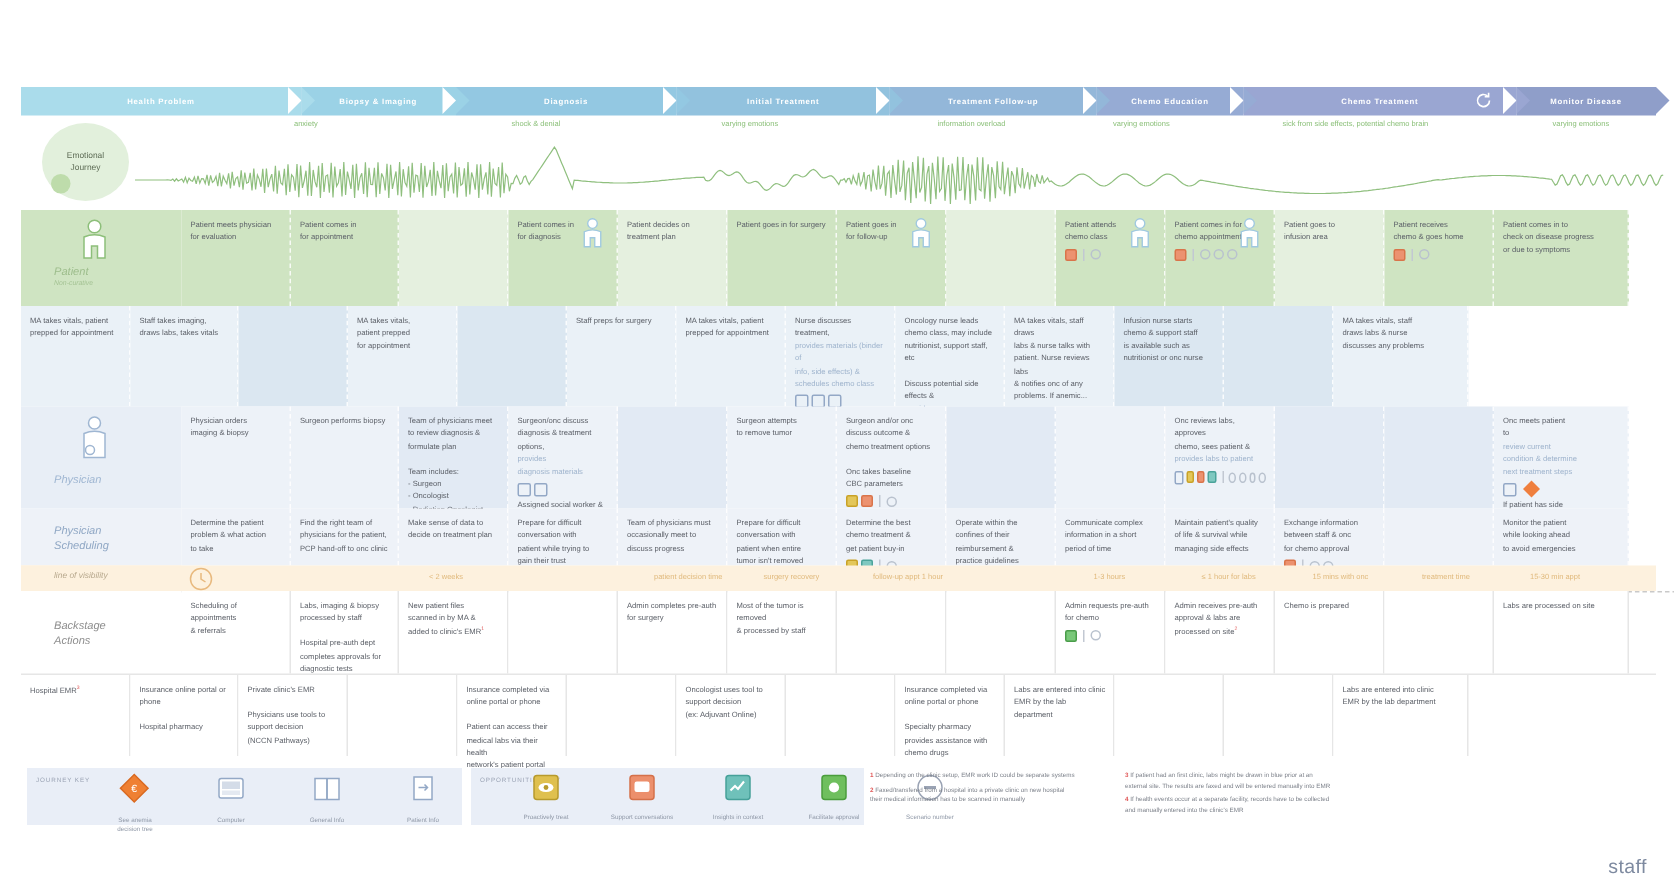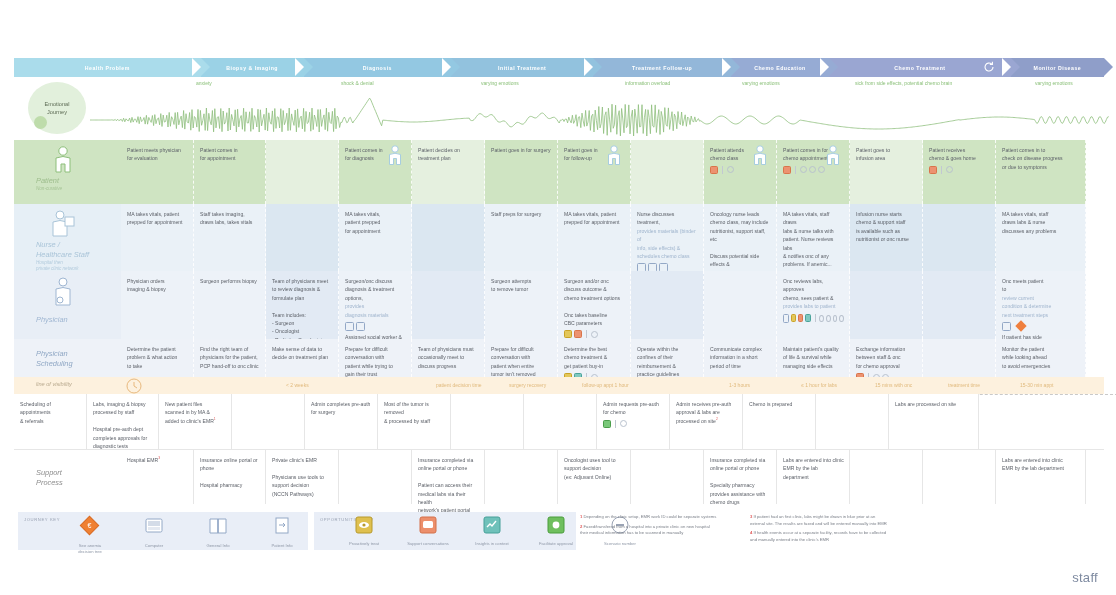--- a/index.html
+++ b/index.html
@@ -237,33 +237,20 @@
           </div>
         </div>
         <div class="cell" style="width: 90px; flex: 0 0 90px;">
           <div class="txt" style="white-space: pre-line;">Patient comes in to
 check on disease progress
 or due to symptoms</div>
         </div>
       </div>
 
     <div class="lane lane-nurse" style="height:67px">
-      <div class="rowhead">
-        <svg style="position:absolute;left:36px;top:5px" width="26" height="30">
-          <circle cx="10" cy="6" r="4" fill="#fff" stroke="#a9c4d8" stroke-width="1"></circle>
-          <path d="M3,13 q7,-3 14,0 v14 h-14 z" fill="#fff" stroke="#a9c4d8" stroke-width="1"></path>
-          <rect x="15" y="8" width="9" height="9" fill="#fff" stroke="#a9c4d8" stroke-width="1"></rect>
-        </svg>
-        <div class="rowlabel" style="top:36px">
-          <div>Nurse /</div>
-          <div>Healthcare Staff</div>
-          <div class="rowsub">Hospital then</div>
-          <div class="rowsub">private clinic network</div>
-        </div>
-      </div>
     <div class="cell lite" style="width: 73px; flex: 0 0 73px;">
           <div class="txt" style="white-space: pre-line;">MA takes vitals, patient
 prepped for appointment</div>
         </div>
         <div class="cell lite" style="width: 72px; flex: 0 0 72px;">
           <div class="txt" style="white-space: pre-line;">Staff takes imaging,
 draws labs, takes vitals</div>
         </div>
         <div class="cell" style="width: 73px; flex: 0 0 73px;">
           <div class="txt" style="white-space: pre-line;"></div>
@@ -545,20 +532,26 @@
         <div class="vis-t" style="left: 568px;">follow-up appt 1 hour</div>
         <div class="vis-t" style="left: 715px;">1-3 hours</div>
         <div class="vis-t" style="left: 787px;">≤ 1 hour for labs</div>
         <div class="vis-t" style="left: 861px;">15 mins with onc</div>
         <div class="vis-t" style="left: 934px;">treatment time</div>
         <div class="vis-t" style="left: 1006px;">15-30 min appt</div>
         <div class="dashline" style="top: 17px;"></div>
       </div>
 
     <div class="lane lane-back" style="height:55px">
+      <div class="rowhead">
+        <div class="rowlabel" style="top:18px">
+          <div>Backstage</div>
+          <div>Actions</div>
+        </div>
+      </div>
     <div class="cell" style="width: 73px; flex: 0 0 73px;">
           <div class="txt" style="white-space: pre-line;">Scheduling of appointments
 &amp; referrals</div>
         </div>
         <div class="cell" style="width: 72px; flex: 0 0 72px;">
           <div class="txt" style="white-space: pre-line;">Labs, imaging &amp; biopsy
 processed by staff
 
 Hospital pre-auth dept
 completes approvals for
@@ -605,26 +598,20 @@
         </div>
         <div class="cell" style="width: 73px; flex: 0 0 73px;">
           <div class="txt" style="white-space: pre-line;"></div>
         </div>
         <div class="cell" style="width: 90px; flex: 0 0 90px;">
           <div class="txt" style="white-space: pre-line;">Labs are processed on site</div>
         </div>
       </div>
 
     <div class="lane lane-sup" style="height:55px">
-      <div class="rowhead">
-        <div class="rowlabel" style="top:18px">
-          <div>Support</div>
-          <div>Process</div>
-        </div>
-      </div>
     <div class="cell" style="width: 73px; flex: 0 0 73px;">
           <div class="txt" style="white-space: pre-line;">Hospital EMR<span class="sup">3</span></div>
         </div>
         <div class="cell" style="width: 72px; flex: 0 0 72px;">
           <div class="txt" style="white-space: pre-line;">Insurance online portal or
 phone
 
 Hospital pharmacy</div>
         </div>
         <div class="cell" style="width: 73px; flex: 0 0 73px;">

